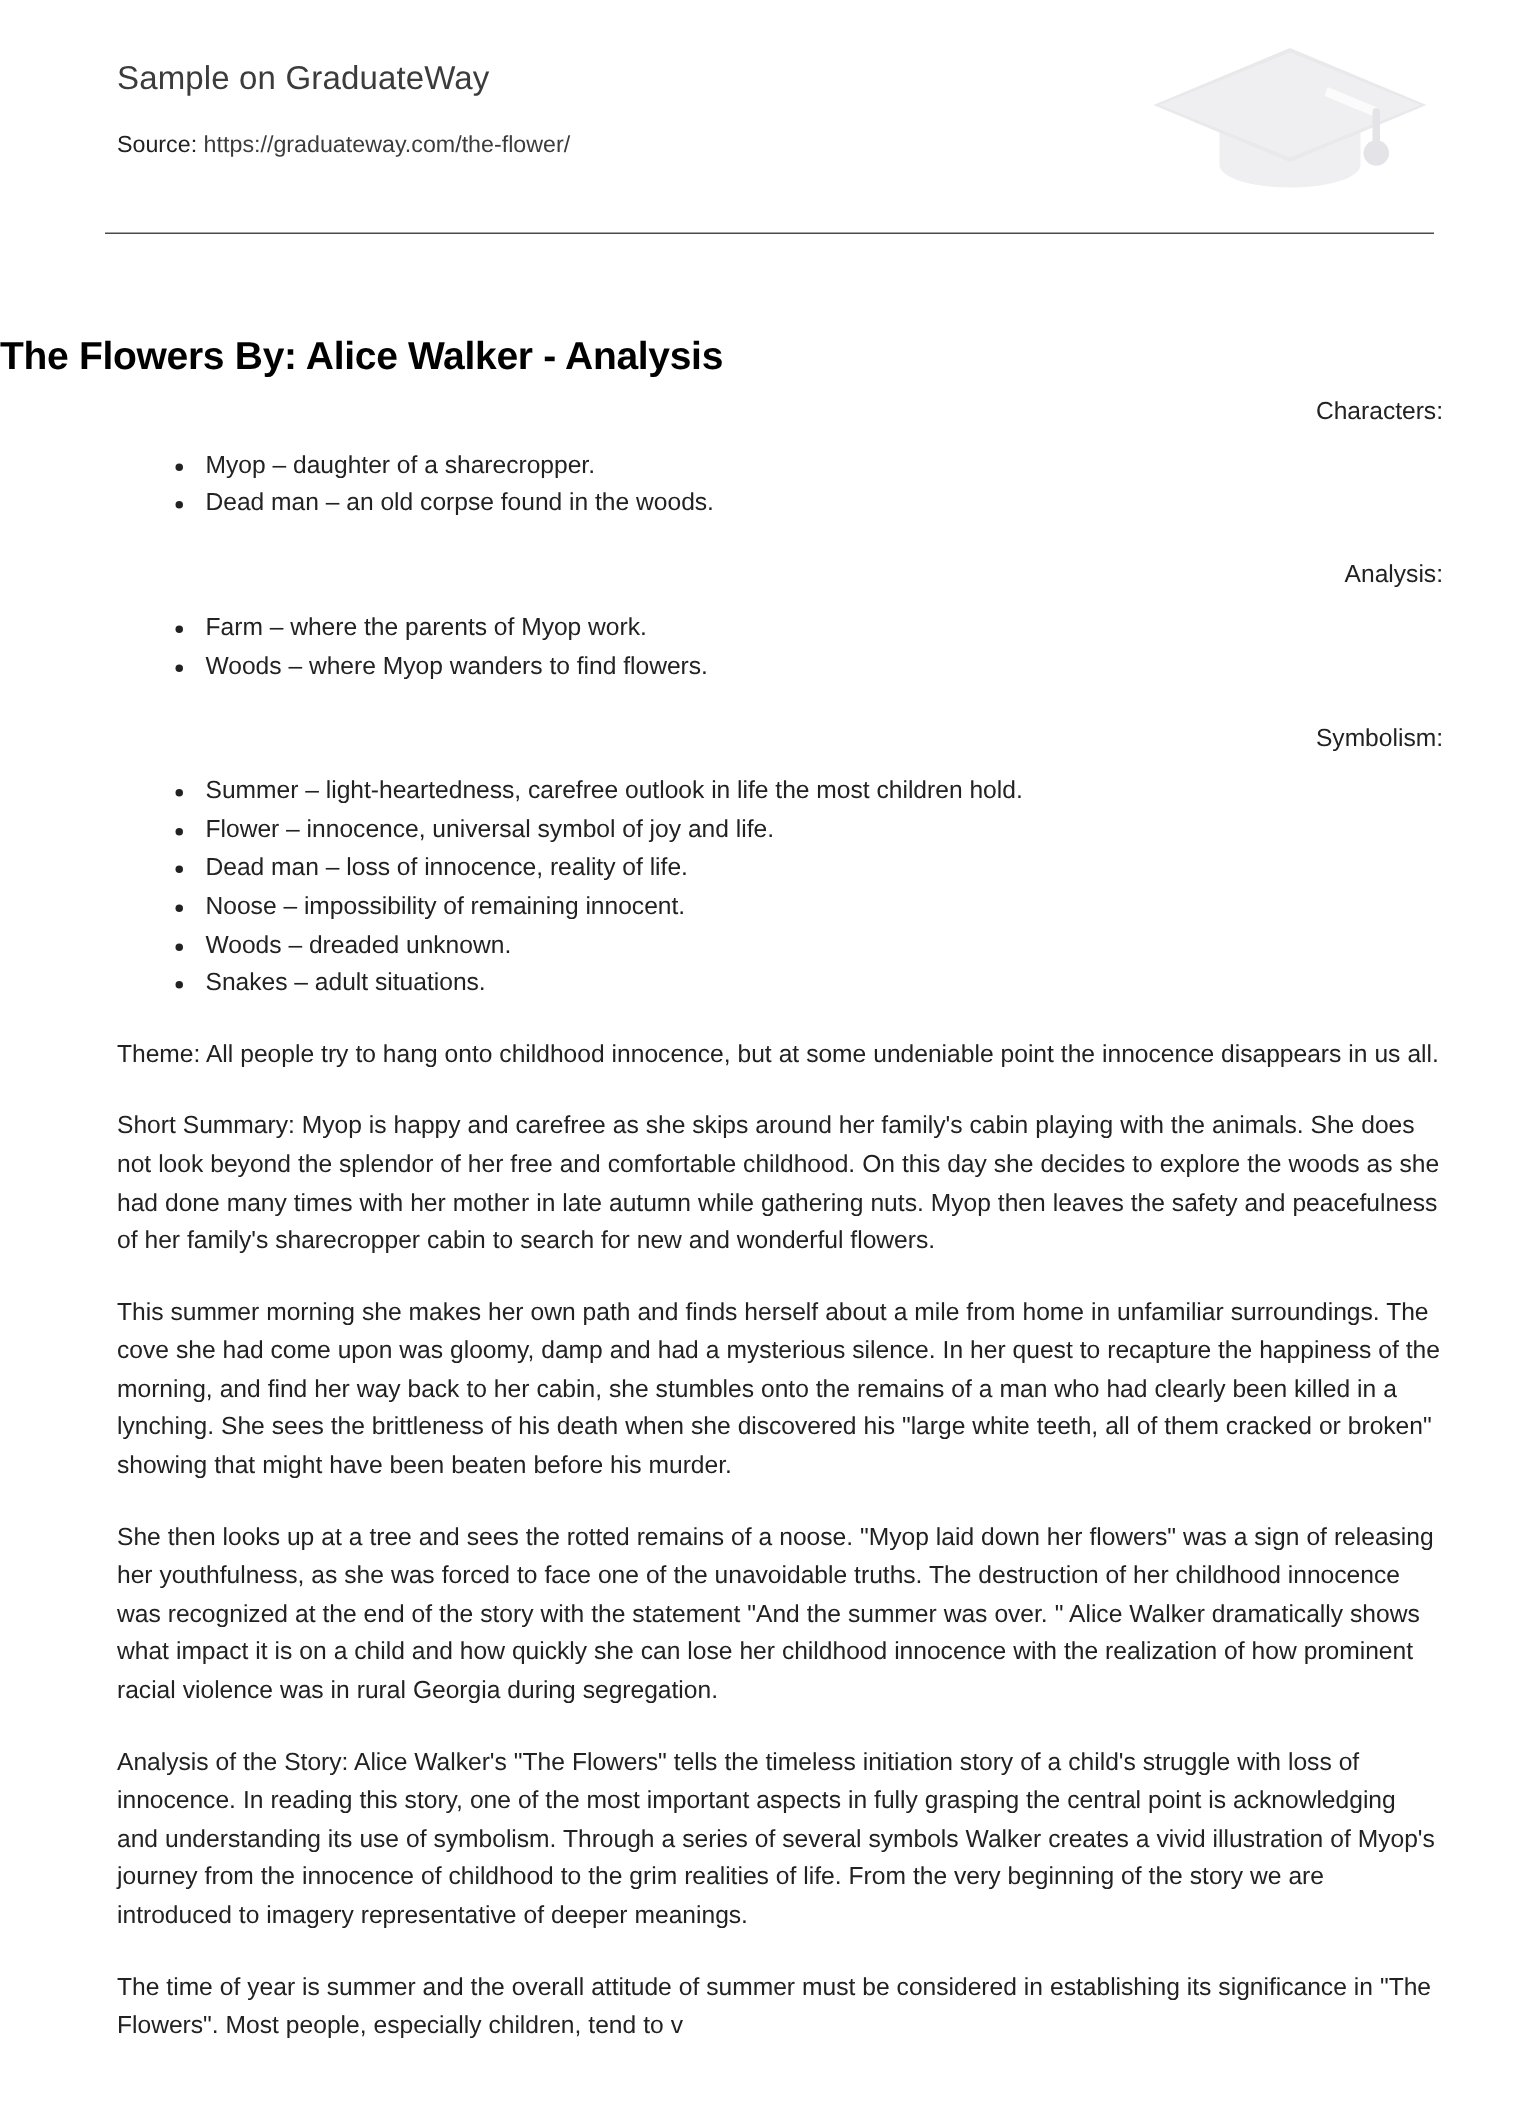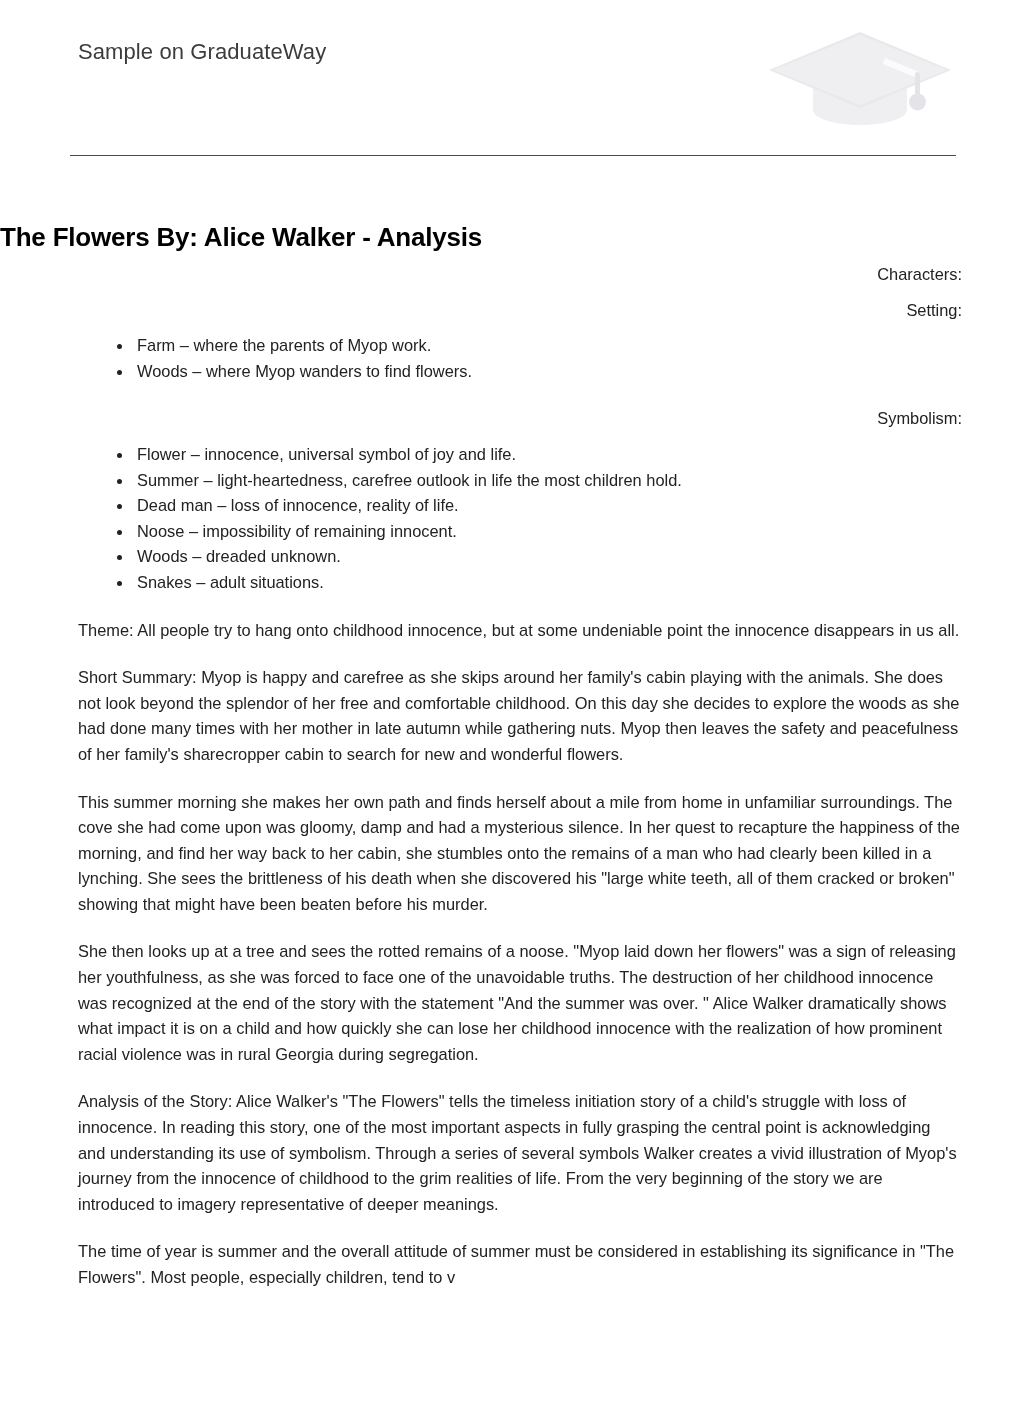--- a/index.html
+++ b/index.html
@@ -127,49 +127,57 @@
     background: #222222;
   }
 </style>
 </head>
 <body>
 
 <div class="page">
 
   <div class="header">
     <div class="brand">Sample on GraduateWay</div>
+    <div class="source">
+      <span class="src-label">Source:</span>
+      <span class="src-url">https://graduateway.com/the-flower/</span>
+    </div>
     <div class="logo">
       <svg viewBox="0 0 190 112" xmlns="http://www.w3.org/2000/svg" aria-hidden="true">
         <path d="M48 56 L48 88 C48 96 68 103 95 103 C122 103 142 96 142 88 L142 56 Z" fill="#efeff1"></path>
         <path d="M95 10 L186 48 L95 86 L4 48 Z" fill="#e9e9ec"></path>
         <path d="M95 13 L182 48 L95 83 L8 48 Z" fill="#efeff1"></path>
         <path d="M120 36 L154 50 L152 56 L118 42 Z" fill="#fbfbfc"></path>
         <rect x="150" y="50" width="5" height="26" rx="2.5" fill="#e4e4e8"></rect>
         <circle cx="152.5" cy="80" r="8.5" fill="#e4e4e8"></circle>
       </svg>
     </div>
     <div class="divider"></div>
   </div>
 
   <h1 class="doc-title">The Flowers By: Alice Walker - Analysis</h1>
 
   <div class="content">
 
     <p class="para section-label">Characters:</p>
+    <ul class="bullets">
+      <li>Myop – daughter of a sharecropper.</li>
+      <li>Dead man – an old corpse found in the woods.</li>
+    </ul>
 
-    <p class="para section-label">Setting:</p>
+    <p class="para section-label">Analysis:</p>
     <ul class="bullets">
       <li>Farm – where the parents of Myop work.</li>
       <li>Woods – where Myop wanders to find flowers.</li>
     </ul>
 
     <p class="para section-label">Symbolism:</p>
     <ul class="bullets">
+      <li>Summer – light-heartedness, carefree outlook in life the most children hold.</li>
       <li>Flower – innocence, universal symbol of joy and life.</li>
-      <li>Summer – light-heartedness, carefree outlook in life the most children hold.</li>
       <li>Dead man – loss of innocence, reality of life.</li>
       <li>Noose – impossibility of remaining innocent.</li>
       <li>Woods – dreaded unknown.</li>
       <li>Snakes – adult situations.</li>
     </ul>
 
     <p class="para">Theme: All people try to hang onto childhood innocence, but at some undeniable point the innocence disappears in us all.</p>
     <p class="para">Short Summary: Myop is happy and carefree as she skips around her family's cabin playing with the animals. She does not look beyond the splendor of her free and comfortable childhood. On this day she decides to explore the woods as she had done many times with her mother in late autumn while gathering nuts. Myop then leaves the safety and peacefulness of her family's sharecropper cabin to search for new and wonderful flowers.</p>
     <p class="para">This summer morning she makes her own path and finds herself about a mile from home in unfamiliar surroundings. The cove she had come upon was gloomy, damp and had a mysterious silence. In her quest to recapture the happiness of the morning, and find her way back to her cabin, she stumbles onto the remains of a man who had clearly been killed in a lynching. She sees the brittleness of his death when she discovered his "large white teeth, all of them cracked or broken" showing that might have been beaten before his murder.</p>
     <p class="para">She then looks up at a tree and sees the rotted remains of a noose. "Myop laid down her flowers" was a sign of releasing her youthfulness, as she was forced to face one of the unavoidable truths. The destruction of her childhood innocence was recognized at the end of the story with the statement "And the summer was over. " Alice Walker dramatically shows what impact it is on a child and how quickly she can lose her childhood innocence with the realization of how prominent racial violence was in rural Georgia during segregation.</p>

